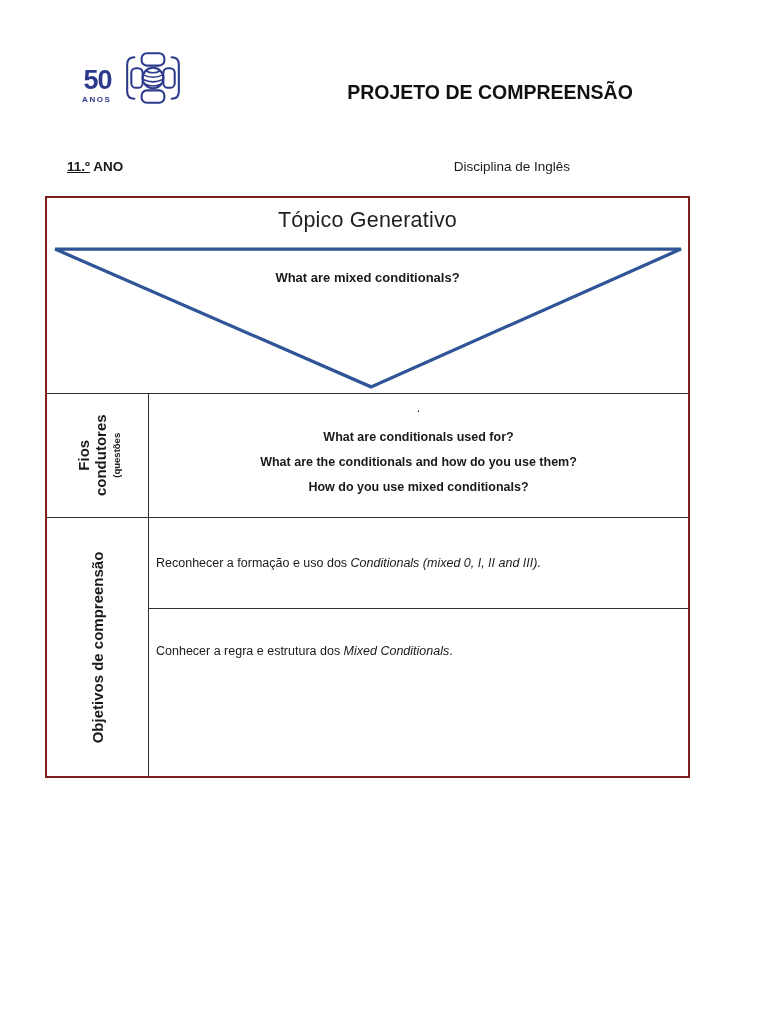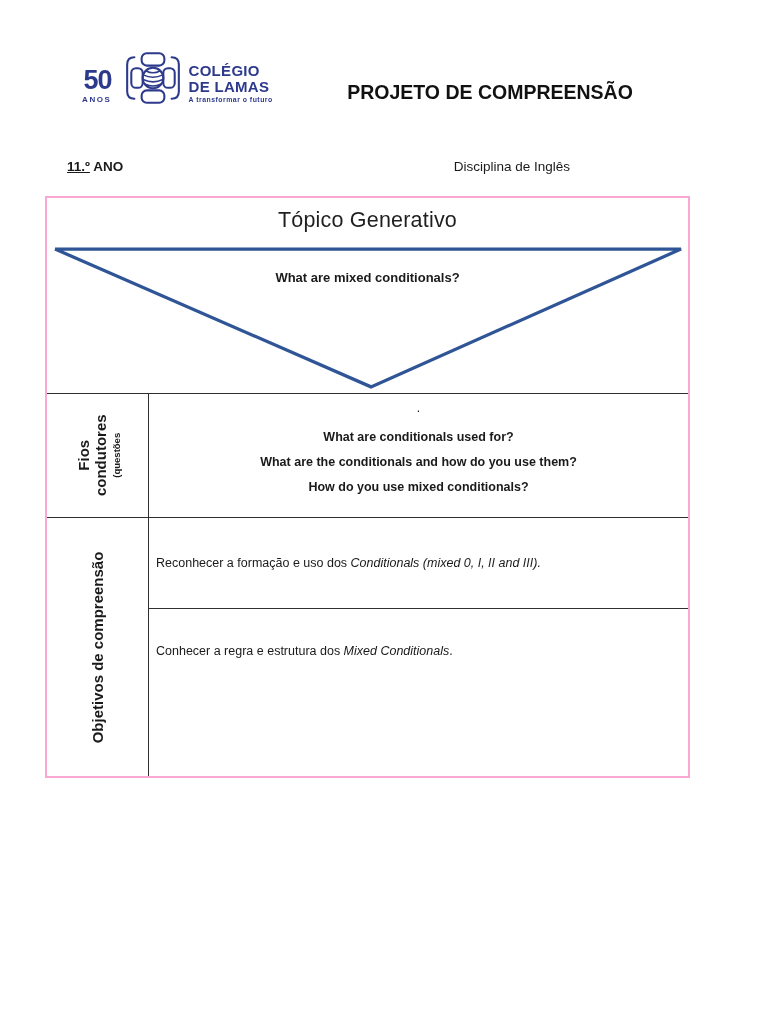--- a/index.html
+++ b/index.html
@@ -23,21 +23,21 @@
   .doc-title { position:absolute; left:300px; top:81px; width:380px; text-align:center;
     font-weight:bold; font-size:19.5px; color:#111; }
   .grade-line { position:absolute; left:47px; top:159px; font-weight:bold; font-size:13.5px;margin-left:20px; }
   .grade-num { text-decoration:underline; }
   .subject { position:absolute; left:408px; top:159px; width:162px; text-align:right;
     font-weight:normal; font-size:13.5px; }
 
   
   .ptable {
     position:absolute; left:45px; top:196px; width:645px; height:582px;
-    border:2px solid #f9a8d4; display:grid;
+    border:2px solid #7f1d1d; display:grid;
     grid-template-columns:102px 1fr;
     grid-template-rows:195px 124px 91px 85px 1fr;
     background:#fff;
   }
   .cell-topic { grid-column:1/3; grid-row:1; position:relative; }
   .topic-header { text-align:center; margin-top:10px; font-size:21.5px; font-weight:400;
     color:#1f1f1f; letter-spacing:0.2px; }
   .topic-triangle { position:absolute; inset:0; width:100%; height:100%; }
   .topic-question { position:absolute; top:72px; left:0; right:0; text-align:center;
     font-size:13px; font-weight:600; }
@@ -80,25 +80,20 @@
         <rect x="38" y="74" width="44" height="24" rx="10"></rect>
         <rect x="18" y="31" width="22" height="38" rx="9"></rect>
         <rect x="80" y="31" width="22" height="38" rx="9"></rect>
         <circle cx="60" cy="50" r="20"></circle>
         <path d="M46,36 Q60,44 74,36" stroke-width="3"></path>
         <path d="M41,44 Q60,53 79,44" stroke-width="3"></path>
         <path d="M41,53 Q60,62 79,53" stroke-width="3"></path>
         <path d="M45,62 Q60,69 75,62" stroke-width="3"></path>
       </svg>
     </div>
-    <div class="logo-text">
-      <div class="logo-name">COLÉGIO</div>
-      <div class="logo-name">DE LAMAS</div>
-      <div class="logo-tagline">A transformar o futuro</div>
-    </div>
   </div>
 
   <div class="doc-title">PROJETO DE COMPREENSÃO</div>
 
   <div class="grade-line"><span class="grade-num">11.º</span><span> ANO</span></div>
   <div class="subject">Disciplina de Inglês</div>
 
   <div class="ptable">
 
     <div class="cell-topic">

